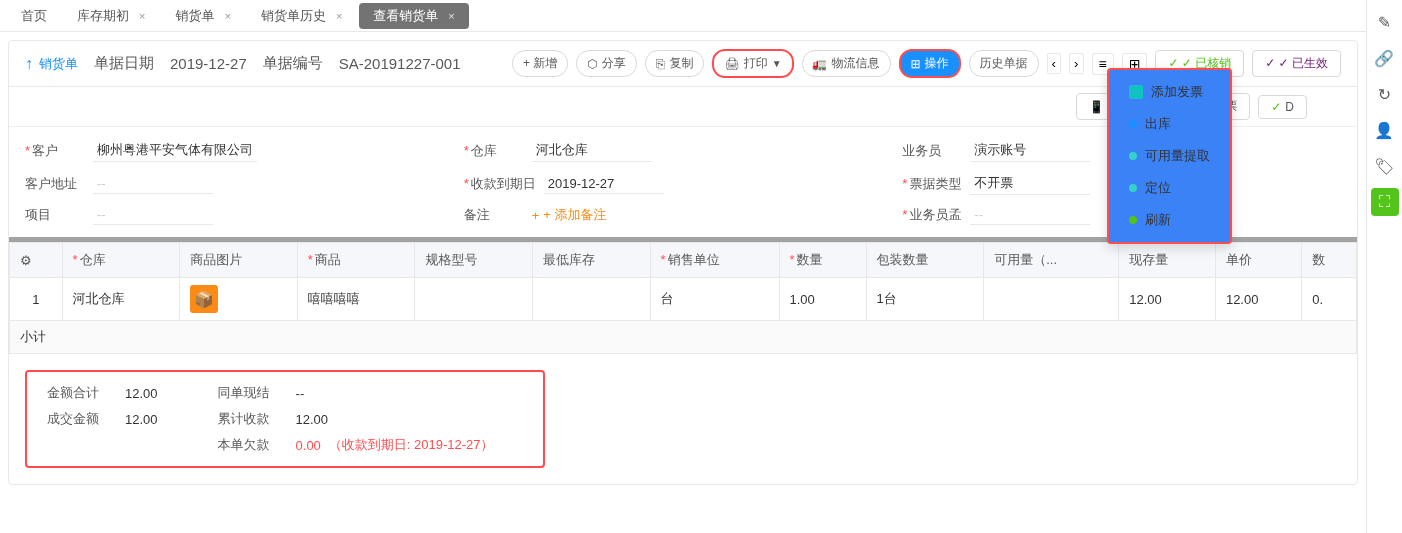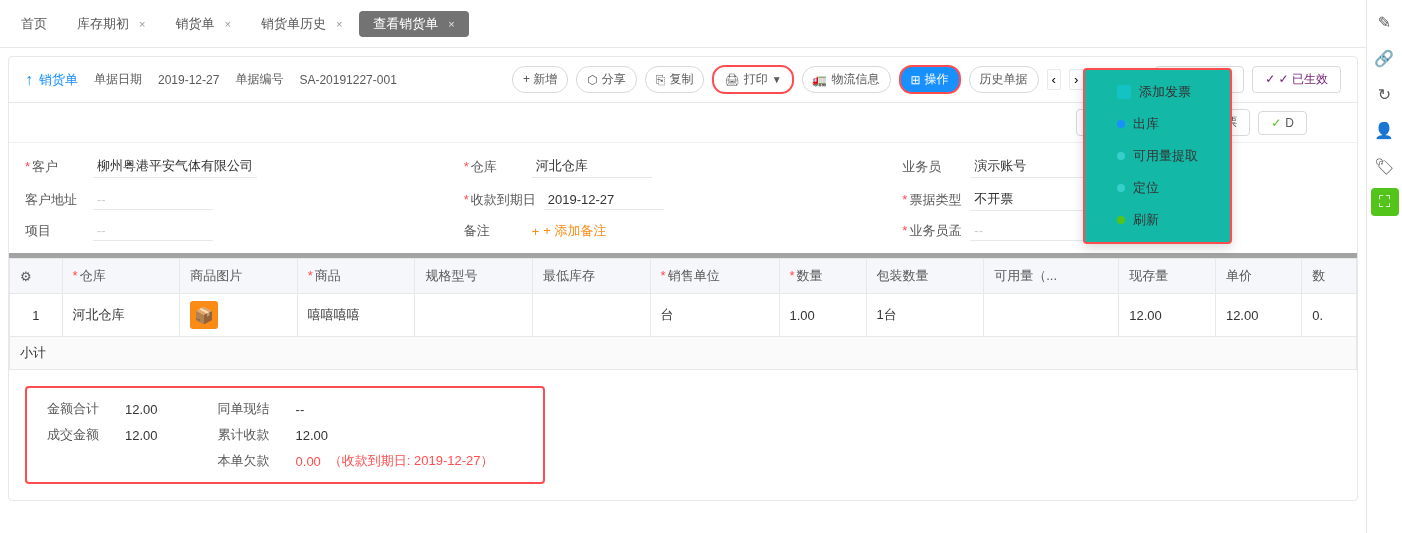--- a/index.html
+++ b/index.html
@@ -1,21 +1,21 @@
 <!DOCTYPE html>
 <html><head>
   <meta charset="utf-8">
   <style>
     * { box-sizing: border-box; margin: 0; padding: 0; }
     body { font-family: 'Microsoft YaHei', '微软雅黑', Arial, sans-serif; font-size: 13px; background: #f0f2f5; color: #333; }
 
     
     .tab-bar {
       display: flex; align-items: center; background: #fff; border-bottom: 1px solid #e8e8e8;
-      padding: 0 8px; height: 48px; gap: 4px;
+      padding: 0 8px; height: 32px; gap: 4px;
     }
     .tab-item {
       display: flex; align-items: center; padding: 0 12px; height: 32px;
       border-radius: 4px 4px 0 0; cursor: pointer; font-size: 13px; gap: 6px;
       border: 1px solid transparent;
     }
     .tab-item:not(.active) { color: #595959; }
     .tab-close { color: #999; font-size: 11px; cursor: pointer; margin-left: 4px; }
     .tab-active-green {
       background: #737373; color: #fff; border-radius: 4px; padding: 4px 14px;
@@ -31,21 +31,21 @@
     }
 
     
     .doc-header {
       display: flex; align-items: center; padding: 8px 16px;
       border-bottom: 1px solid #e8e8e8; gap: 16px;
     }
     .doc-title-tag {
       display: flex; align-items: center; gap: 6px; color: #1890ff; font-weight: 500;
     }
-    .doc-meta { display: flex; align-items: center; gap: 16px; font-size: 12px; color: #595959; }
+    .doc-meta { display: flex; align-items: center; gap: 16px; font-size: 15px; color: #595959; }
     .toolbar-right {
       margin-left: auto; display: flex; align-items: center; gap: 8px; flex-wrap: wrap;
     }
     .toolbar-btn {
       display: flex; align-items: center; gap: 4px; padding: 4px 10px;
       border: 1px solid #d9d9d9; border-radius: 13px; cursor: pointer;
       background: #fff; font-size: 12px; color: #595959;
     }
     .toolbar-btn.active-op {
       background: #1890ff; color: #fff; border-color: #1890ff;
@@ -121,22 +121,22 @@
       align-items: center; padding: 8px 0; gap: 8px; background: #fff;
     }
     .sidebar-icon {
       width: 28px; height: 28px; display: flex; align-items: center; justify-content: center;
       cursor: pointer; color: #595959; border-radius: 4px; font-size: 16px;
     }
     .sidebar-icon.green-bg { background: #52c41a; color: #fff; }
 
     
     .dropdown-menu {
-      position: absolute; top: 68px; right: 170px; background: #14b8a6;
-      border: 2px solid #ff4d4f; border-radius: 4px; padding: 6px 16px;
+      position: absolute; top: 68px; right: 170px; background: #3b82f6;
+      border: 2px solid #ff4d4f; border-radius: 4px; padding: 6px 4px;
       z-index: 100; min-width: 120px; box-shadow: 0 4px 12px rgba(0,0,0,0.15);
     }
     .dropdown-item {
       display: flex; align-items: center; gap: 8px; padding: 7px 16px;
       cursor: pointer; color: #333; font-size: 13px;
     }
     .dropdown-item .dot {
       width: 8px; height: 8px; border-radius: 50%;
     }
     .dot-blue { background: #1890ff; }

